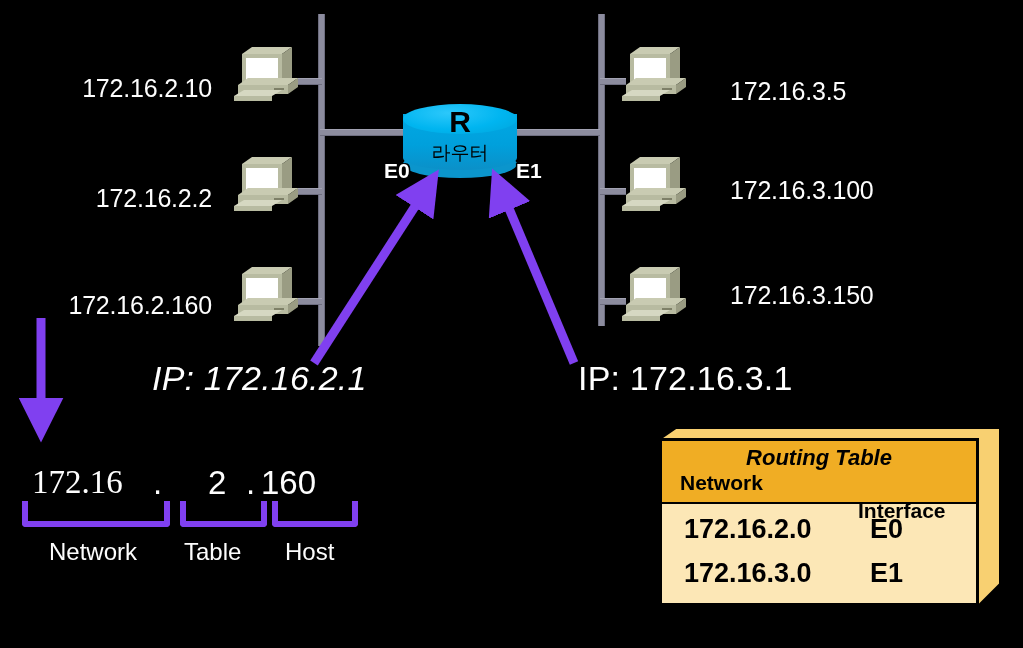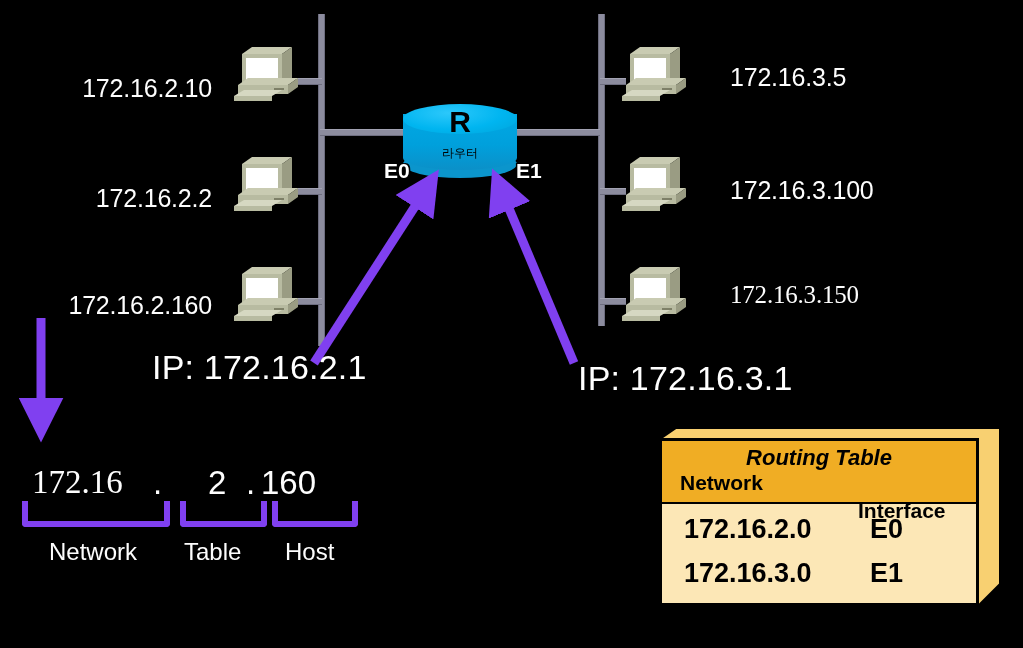--- a/index.html
+++ b/index.html
@@ -83,21 +83,21 @@
     font-size: 30px;
     font-weight: bold;
     color: #000000;
     line-height: 32px;
   }
   .router-sub {
     position: absolute;
     left: 0; top: 38px;
     width: 114px;
     text-align: center;
-    font-size: 12px;
+    font-size: 19px;
     color: #000000;
     line-height: 22px;
   }
 
   
   .ip-label {
     position: absolute;
     font-size: 25px;
     color: #fdfdfd;
     white-space: nowrap;
@@ -312,25 +312,25 @@
     </defs>
     <line x1="314" y1="363" x2="432" y2="180" stroke="#8040f0" stroke-width="9" marker-end="url(#arrowHead)"></line>
     <line x1="574" y1="363" x2="497" y2="180" stroke="#8040f0" stroke-width="9" marker-end="url(#arrowHead)"></line>
     <line x1="41" y1="318" x2="41" y2="430" stroke="#8040f0" stroke-width="9" marker-end="url(#arrowHead)"></line>
   </svg>
 
   <div class="ip-label right" style="left:0; top:74px; width:212px;">172.16.2.10</div>
   <div class="ip-label right" style="left:0; top:184px; width:212px;">172.16.2.2</div>
   <div class="ip-label right" style="left:0; top:291px; width:212px;">172.16.2.160</div>
 
-  <div class="ip-label" style="left:730px; top:63px;">172.16.3.5</div>
+  <div class="ip-label" style="left:730px; top:77px;">172.16.3.5</div>
   <div class="ip-label" style="left:730px; top:176px;">172.16.3.100</div>
-  <div class="ip-label" style="left:730px; top:281px;font-family:Liberation Serif, serif;">172.16.3.150</div>
-
-  <div class="iface-big" style="left:152px; top:348px;">IP:  172.16.2.1</div>
+  <div class="ip-label" style="left:730px; top:281px;">172.16.3.150</div>
+
+  <div class="iface-big" style="left:152px; top:359px;font-style:italic;">IP:  172.16.2.1</div>
   <div class="iface-big" style="left:578px; top:359px;">IP:  172.16.3.1</div>
 
   <div class="addr-part" style="left:32px; top:464px;font-family:Liberation Serif, serif;">172.16</div>
   <div class="addr-part" style="left:153px; top:464px;">.</div>
   <div class="addr-part" style="left:208px; top:464px;">2</div>
   <div class="addr-part" style="left:246px; top:464px;">.</div>
   <div class="addr-part" style="left:261px; top:464px;">160</div>
 
   <div class="bracket" style="left:22px; top:501px; width:148px; height:26px;"></div>
   <div class="bracket" style="left:180px; top:501px; width:87px; height:26px;"></div>

